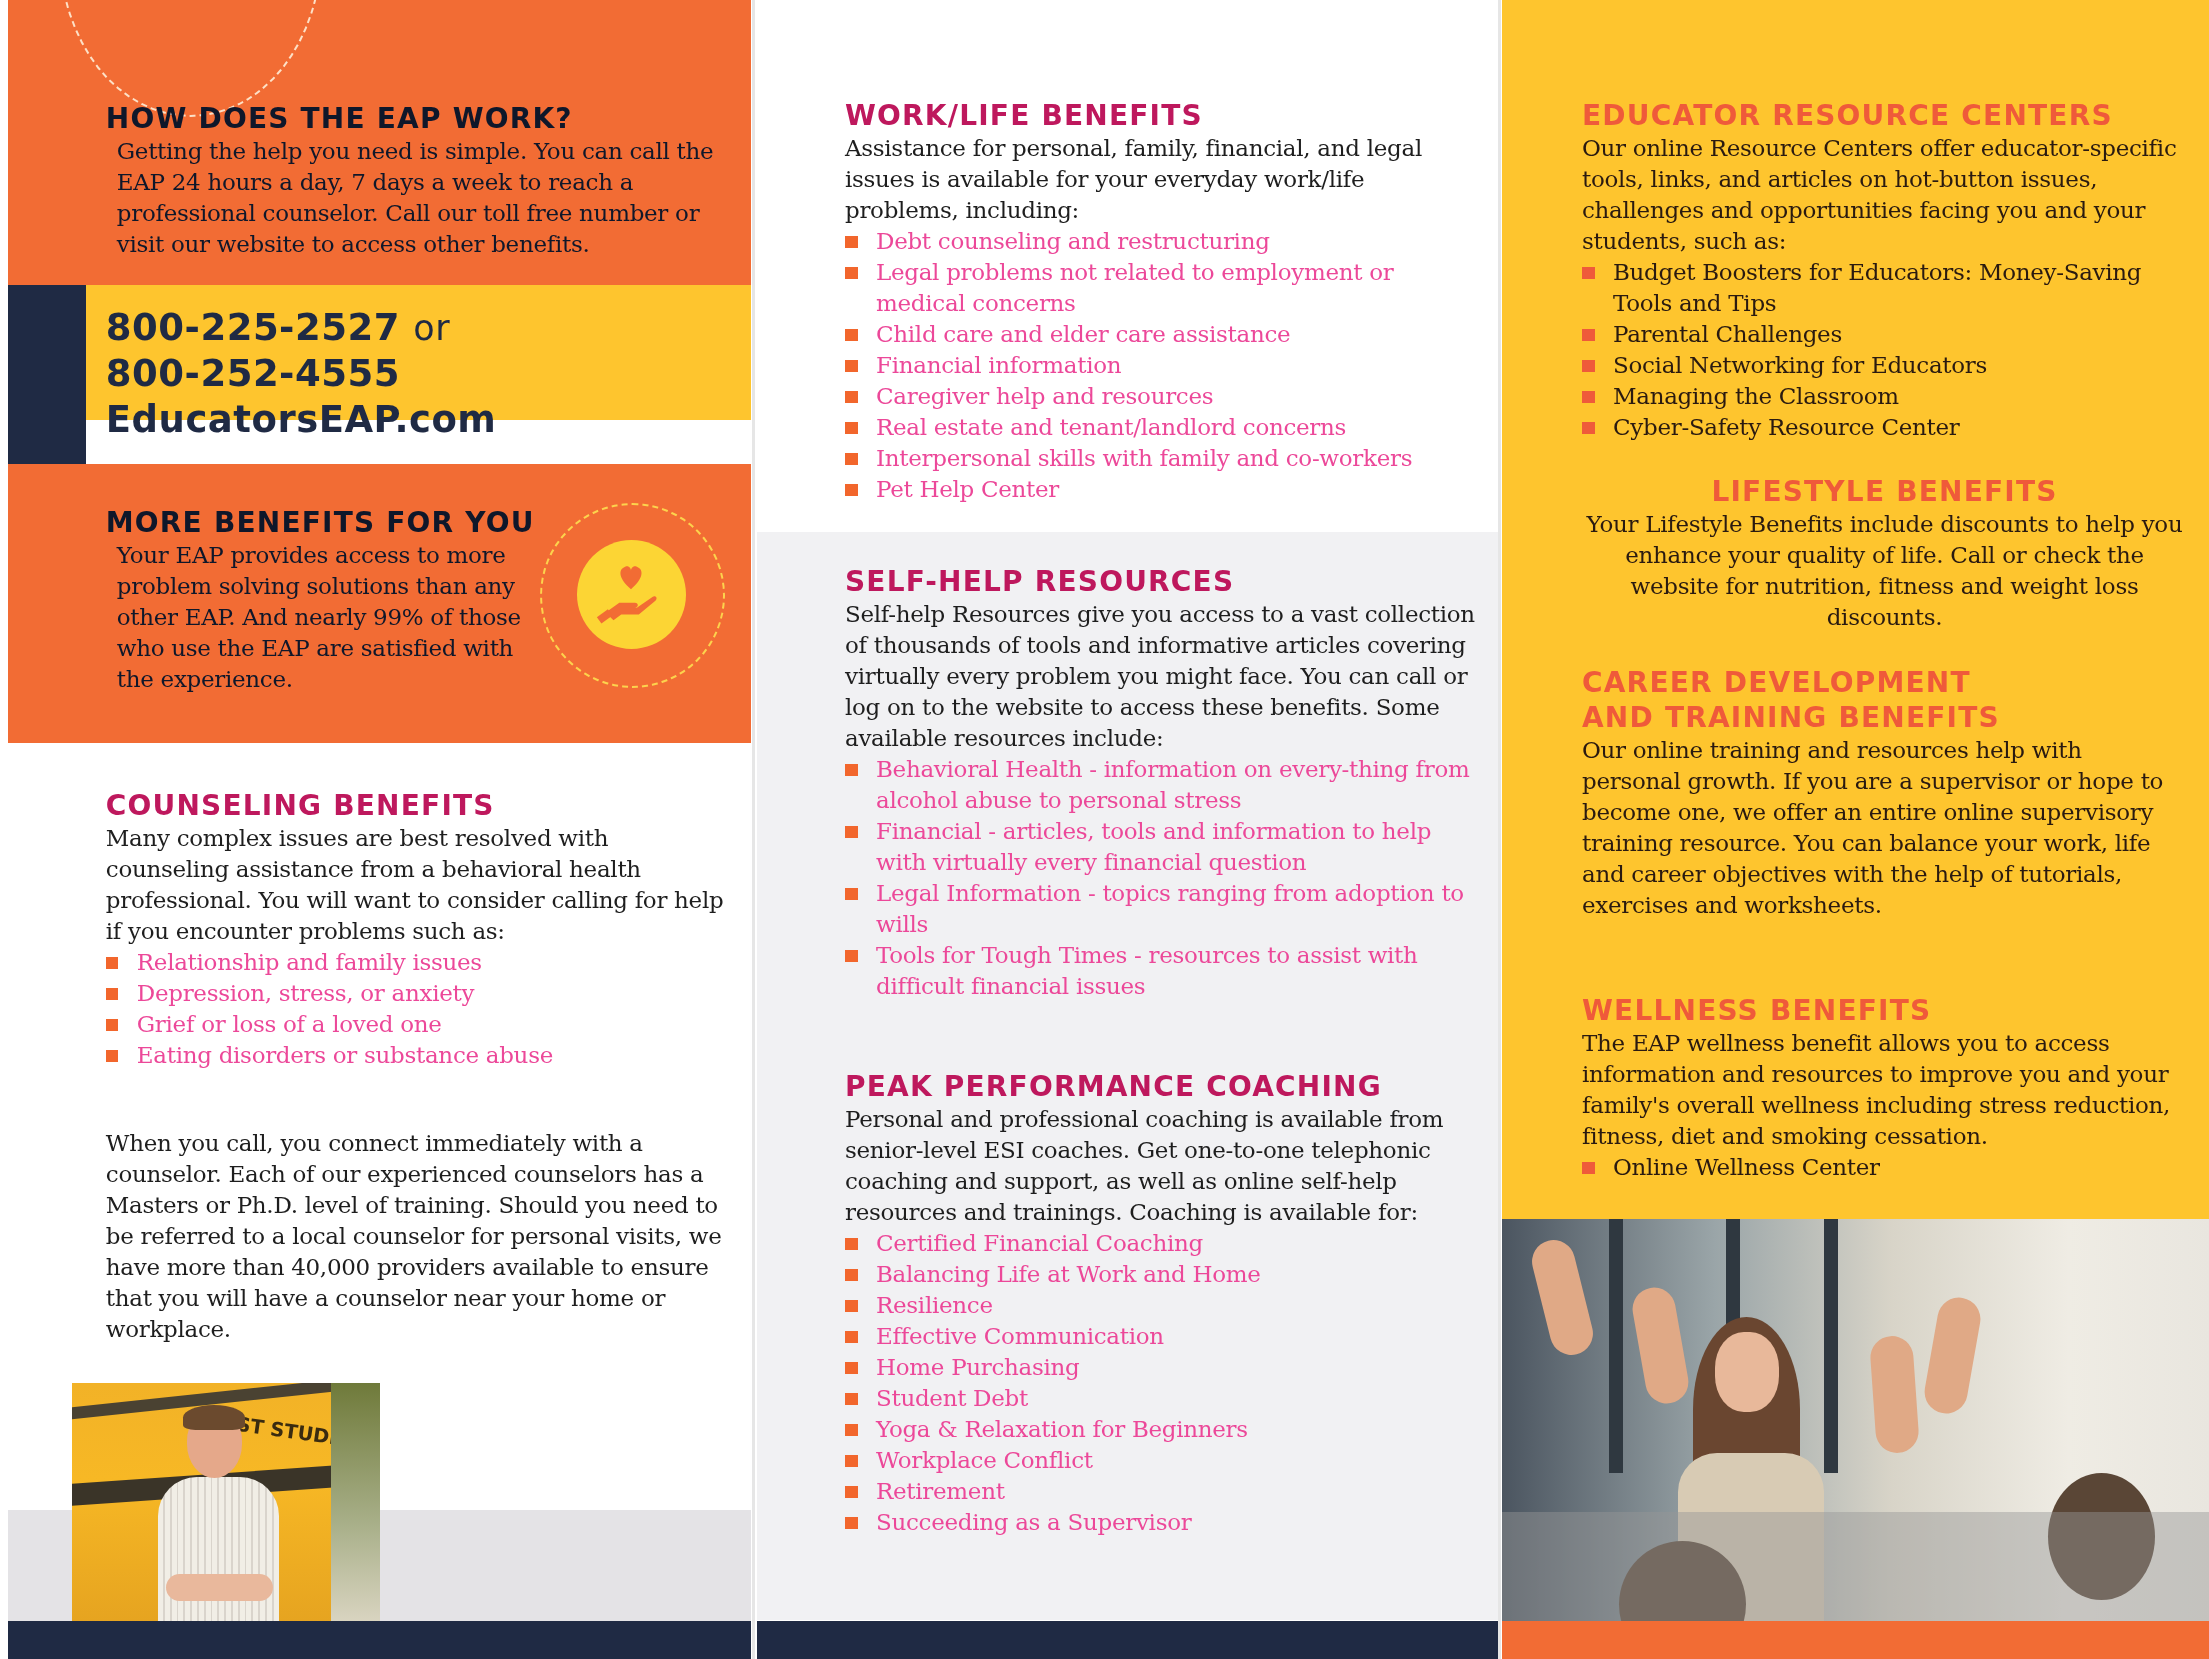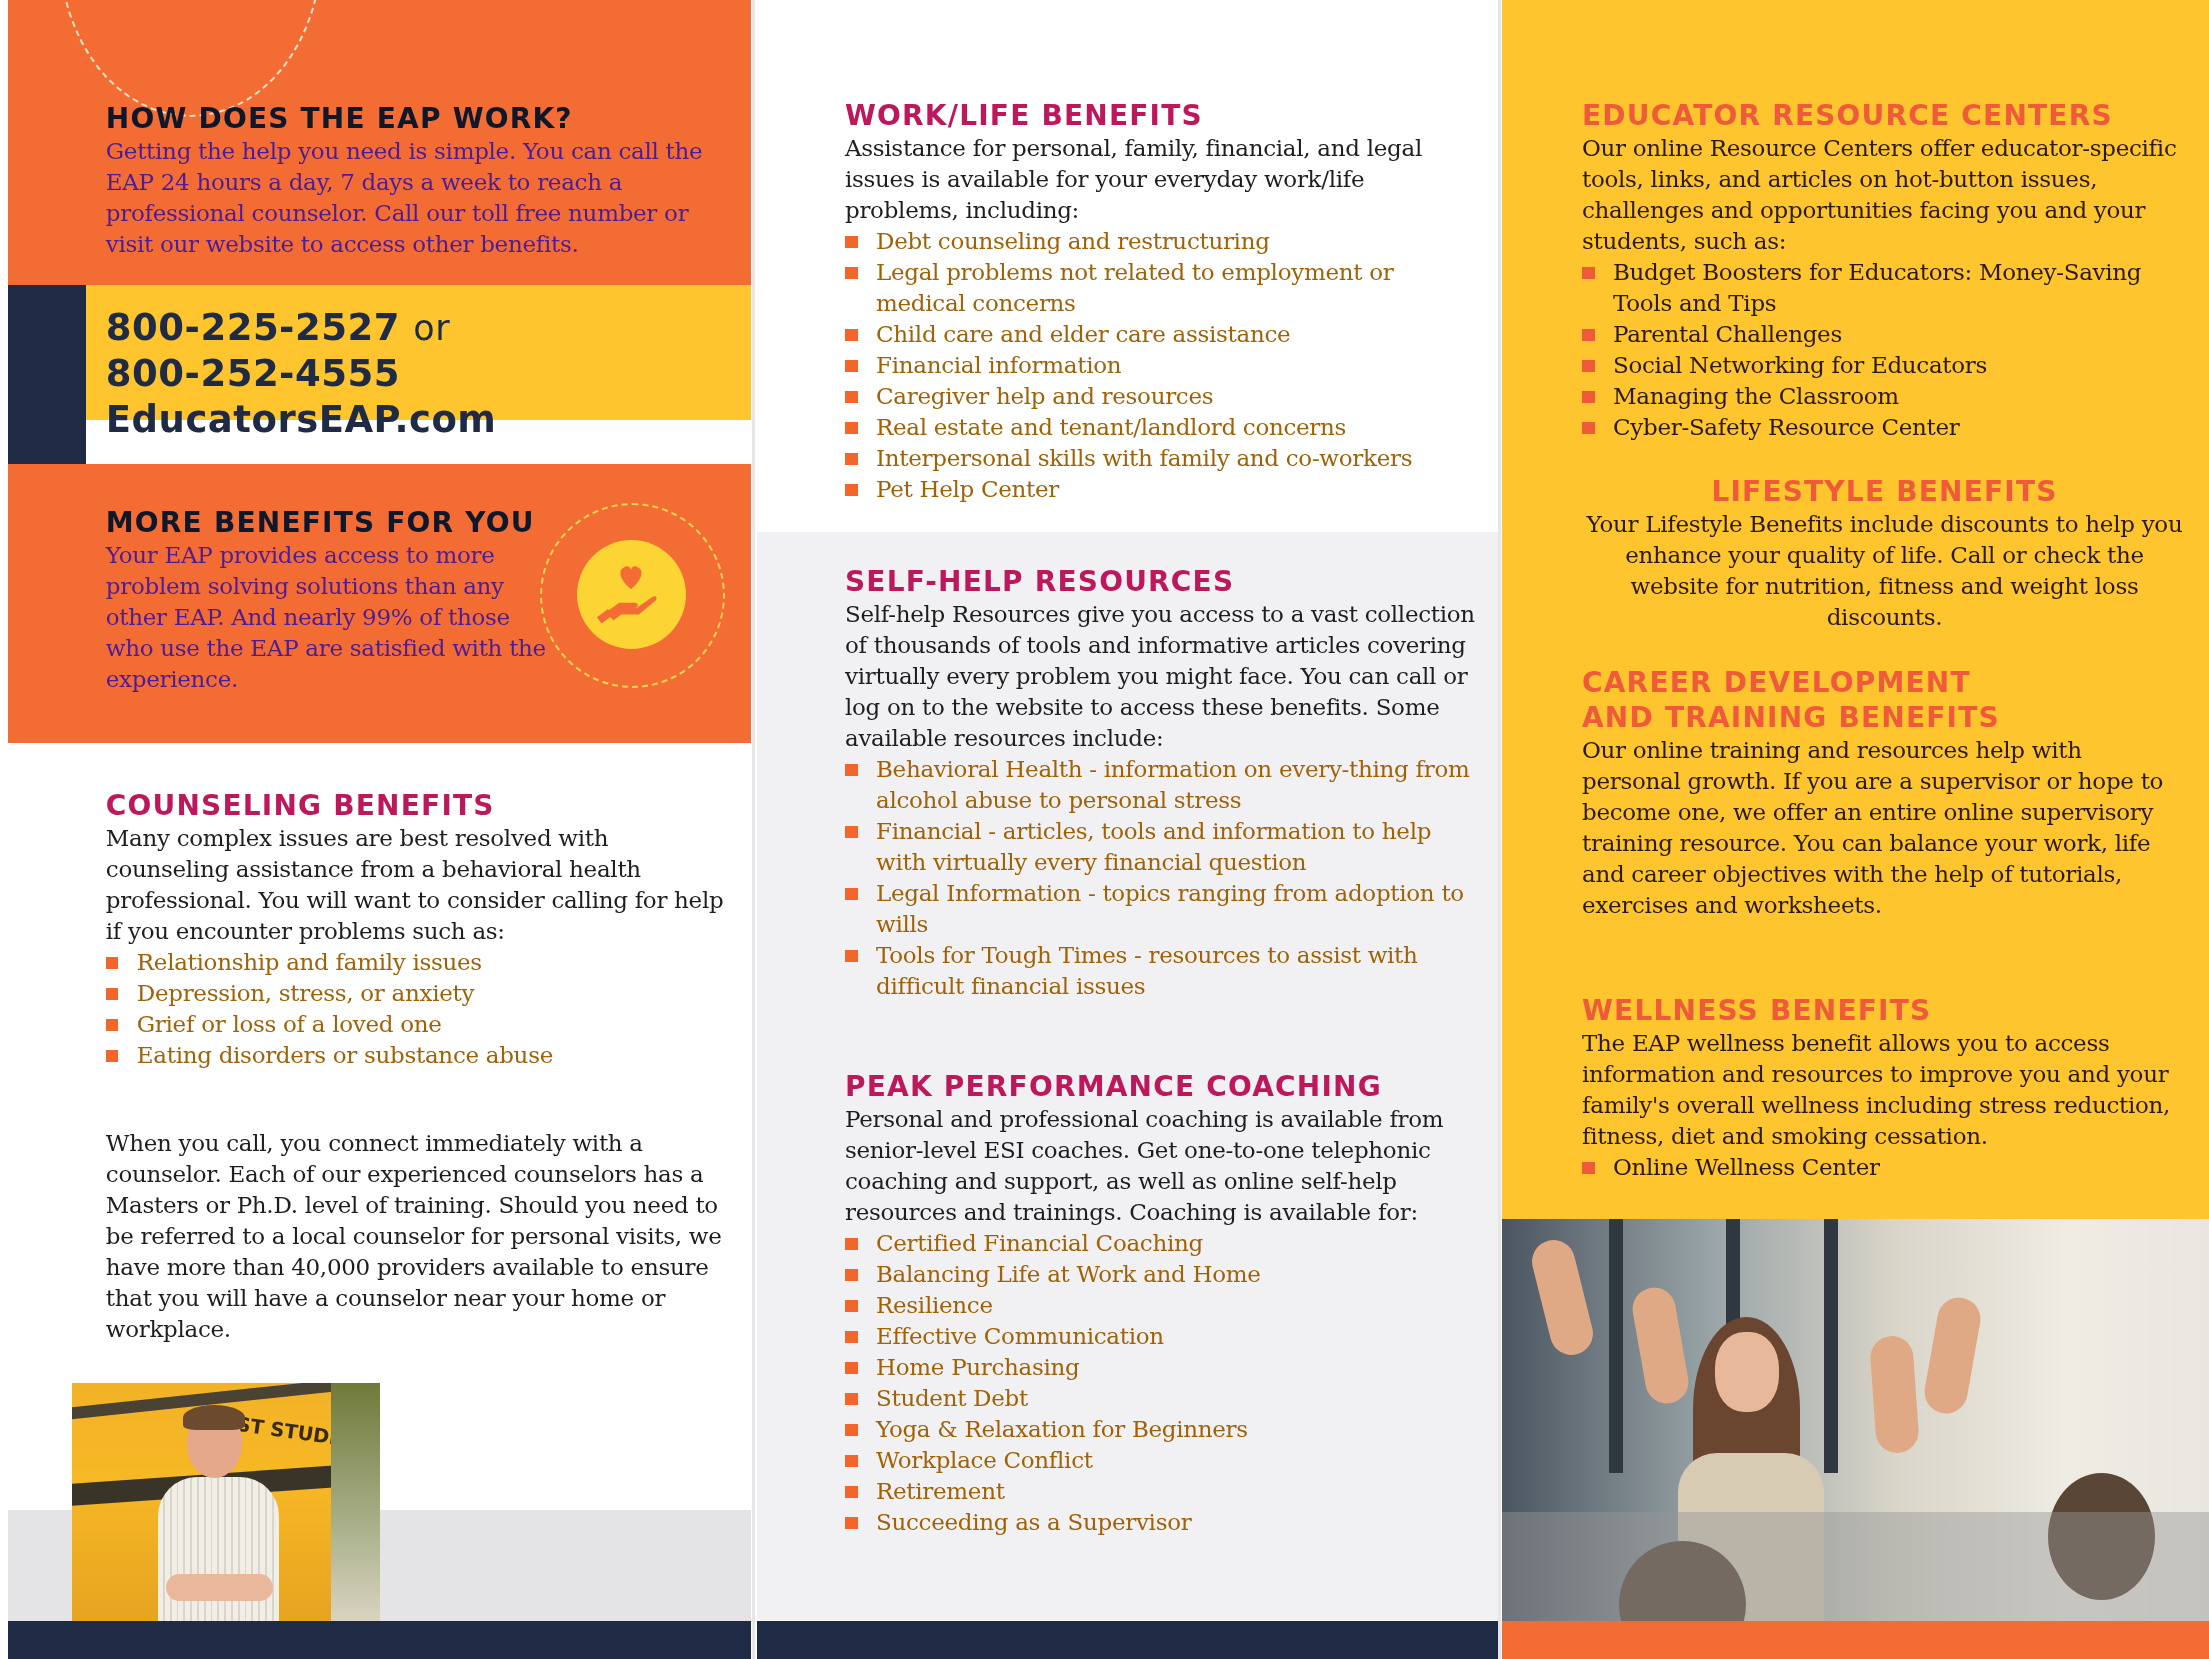--- a/index.html
+++ b/index.html
@@ -18,28 +18,28 @@
     font-size: 28px; letter-spacing: 1.2px; line-height: 35px;
     text-transform: uppercase; color: #be185d;
   }
   .heading.dark { color: #0f172a; }
   .heading.red  { color: #ef5a3a; }
 
   .body-text {
     font-family: "DejaVu Serif", serif; font-size: 23px; line-height: 31px;
     color: #1e1e1e; letter-spacing: -0.3px;
   }
-  .body-text.white { color: #4c1d95; }
+  .body-text.white { color: #0f172a; margin-left: 11px; }
   .body-text.brown { color: #2a1a10; }
 
   ul.bullets { list-style: none; }
   ul.bullets li {
     position: relative; padding-left: 31px;
     font-family: "DejaVu Serif", serif; font-size: 23px; line-height: 31px;
-    color: #a16207; letter-spacing: -0.3px;
+    color: #ec4899; letter-spacing: -0.3px;
   }
   ul.bullets li .sq {
     position: absolute; left: 0; top: 9.8px; width: 12.7px; height: 12.7px; background: #f2662c;
   }
   #right ul.bullets li { color: #2a1a10; }
   #right ul.bullets li .sq { background: #ef5a3a; }
 
   
   .orange-top { position: absolute; left: 0; top: 0; width: 743px; height: 285px; background: #f26c34; }
   .dash-arc {

